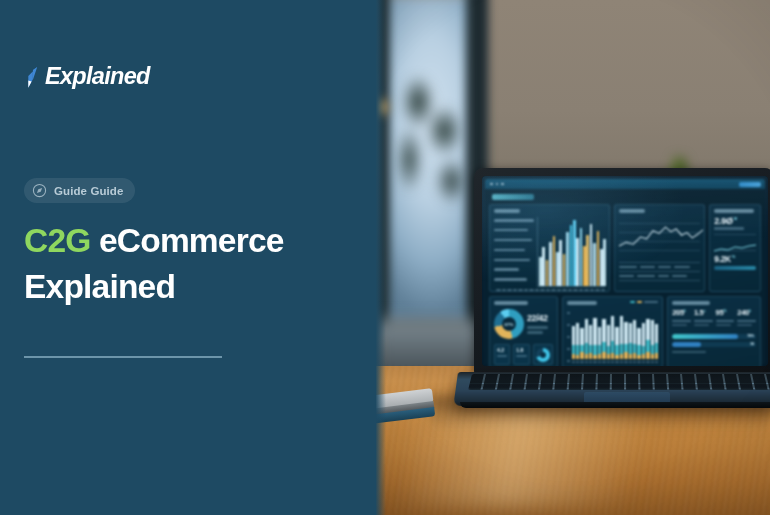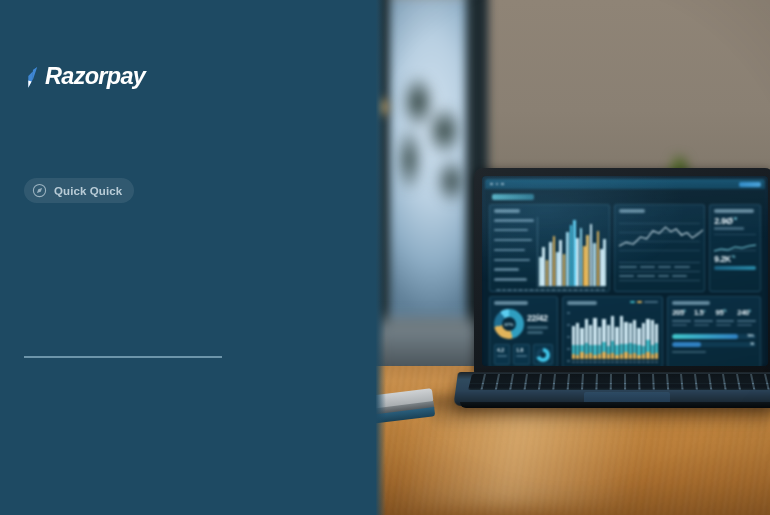--- a/index.html
+++ b/index.html
@@ -486,33 +486,36 @@
 
     <div id="logo">
       <span id="logo-mark">
         <svg width="20" height="21" viewBox="0 0 20 21">
           <path d="M11.4 0 L7.9 13.4 L3.6 13.4 L2.0 20.8 L0 20.8 L2.6 10.3 L6.9 10.3 L9.4 0 Z" fill="#ffffff" opacity="0"></path>
           <path d="M13.2 0 L4.3 9.0 L4.3 20.8 L8.9 12.2 L8.9 3.2 Z" fill="#3f87d4"></path>
           <path d="M4.3 13.6 L4.3 20.8 L7.6 14.6 Z" fill="#ffffff"></path>
           <path d="M13.2 0 L9.0 12.4 L9.0 3.1 Z" fill="#3f87d4"></path>
         </svg>
       </span>
-      <span id="logo-word">Razorpay</span>
+      <span id="logo-word">Explained</span>
     </div>
 
     <div id="badge">
       <span id="badge-icon">
         <svg width="15" height="15" viewBox="0 0 15 15">
           <circle cx="7.5" cy="7.5" r="6.1" fill="none" stroke="#b9ccd7" stroke-width="1.05"></circle>
           <path d="M10.1 4.9 L6.3 6.3 L4.9 10.1 L8.7 8.7 Z" fill="#b9ccd7"></path>
         </svg>
       </span>
-      <span id="badge-label">Quick Quick</span>
+      <span id="badge-label">Guide Guide</span>
     </div>
 
+    <h1 id="headline">
+      <span class="hl-accent">C2G</span><span> eCommerce Explained</span>
+    </h1>
 
     <div id="divider"></div>
 
   </div>
 
   <div id="photo">
 
     <div class="bgl" id="wall"></div>
     <div class="bgl" id="window"></div>
     <div class="bgl" id="window-tree"></div>

